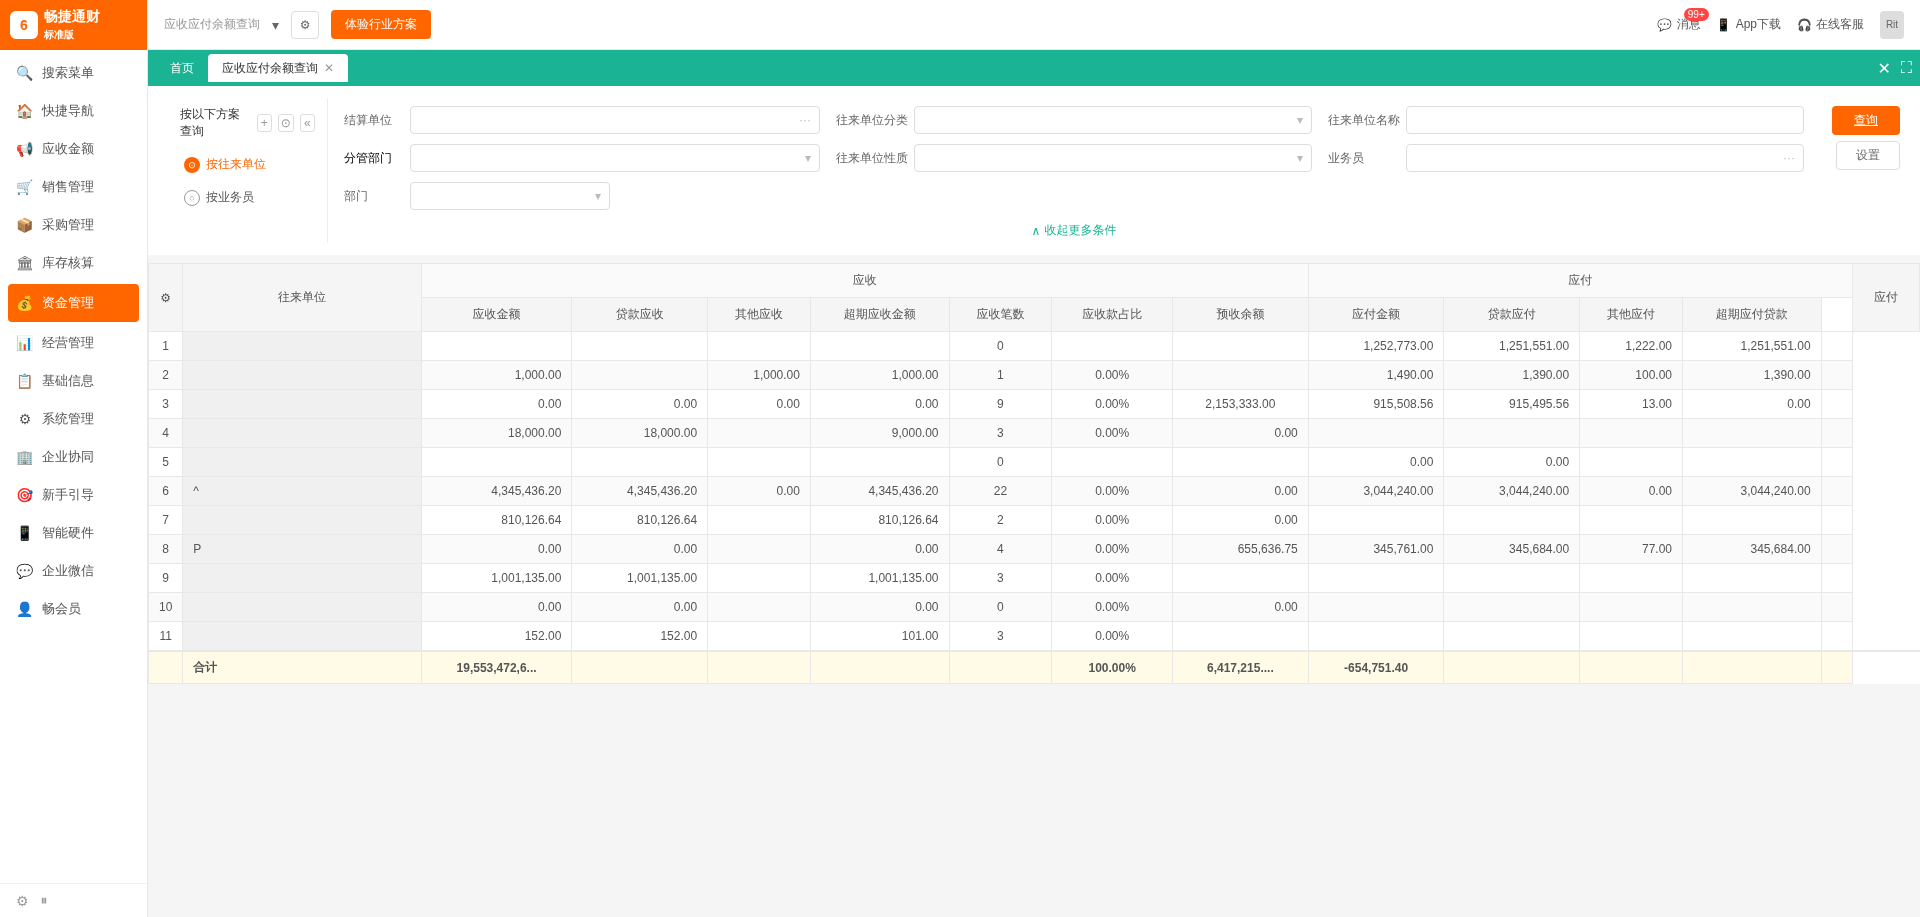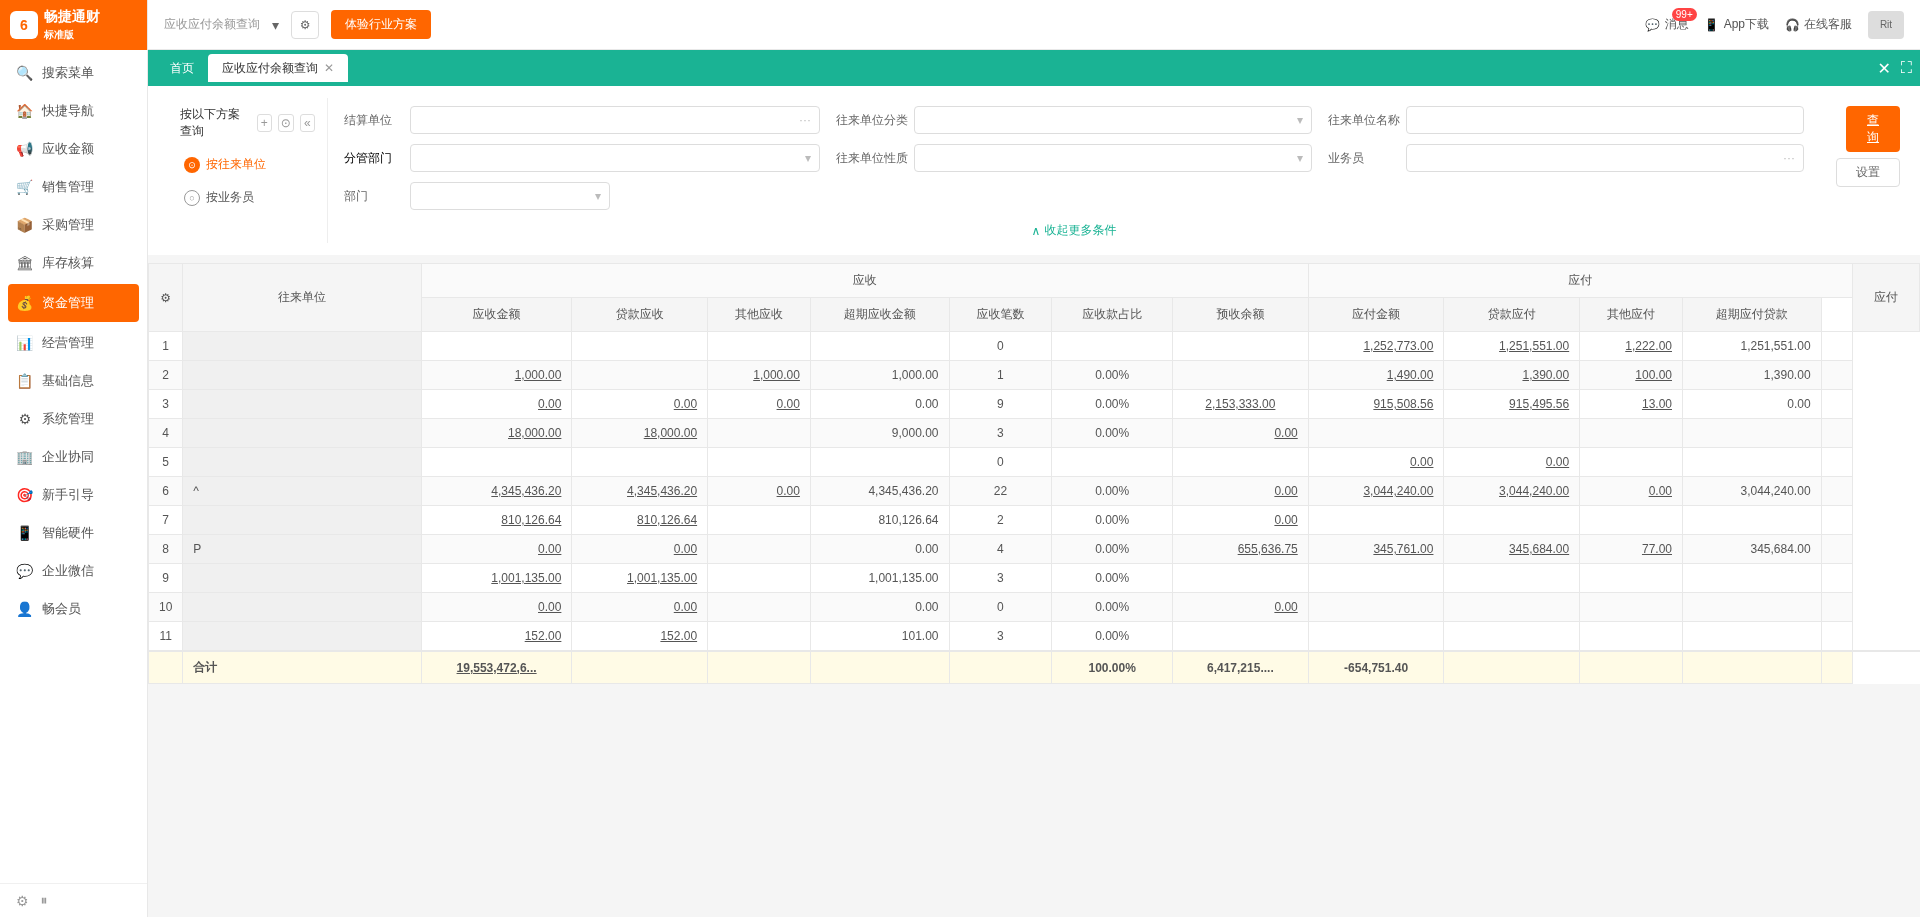--- a/index.html
+++ b/index.html
@@ -31,21 +31,21 @@
       border-bottom: 1px solid #e8e8e8; display: flex; align-items: center; padding: 0 16px; z-index: 99;
     }
     .header-left { display: flex; align-items: center; flex: 1; gap: 12px; }
     .header-breadcrumb { color: #999; font-size: 12px; display: flex; align-items: center; gap: 4px; }
     .header-dropdown { font-size: 14px; color: #666; cursor: pointer; }
     .header-settings { width: 28px; height: 28px; border: 1px solid #ddd; border-radius: 4px; display: flex; align-items: center; justify-content: center; cursor: pointer; color: #666; }
     .promo-btn { background: #ff6600; color: #fff; border: none; border-radius: 4px; padding: 6px 14px; font-size: 12px; cursor: pointer; }
     .header-right { display: flex; align-items: center; gap: 16px; }
     .header-right-item { display: flex; align-items: center; gap: 4px; color: #555; font-size: 12px; cursor: pointer; position: relative; }
     .badge { background: #ff4444; color: #fff; border-radius: 10px; font-size: 10px; padding: 1px 4px; position: absolute; top: -8px; right: -8px; }
-    .user-avatar { width: 36px; height: 28px; background: #ddd; border-radius: 4px; display: flex; align-items: center; justify-content: center; font-size: 10px; color: #666; }
+    .user-avatar { width: 24px; height: 28px; background: #ddd; border-radius: 4px; display: flex; align-items: center; justify-content: center; font-size: 10px; color: #666; }
 
     
     .tab-bar {
       position: fixed; left: 148px; top: 50px; right: 0; height: 36px; background: #1ab394;
       display: flex; align-items: center; padding: 0 8px; z-index: 98;
     }
     .tab-item {
       height: 28px; padding: 0 14px; display: flex; align-items: center; border-radius: 4px 4px 0 0;
       font-size: 12px; cursor: pointer; color: rgba(255,255,255,0.8); gap: 6px;
     }
@@ -75,28 +75,28 @@
     .table-container { background: #fff; margin: 8px 0 0; overflow: auto; }
     .data-table { width: 100%; border-collapse: collapse; font-size: 12px; }
     .data-table th {
       background: #f5f5f5; padding: 8px 10px; text-align: center; font-weight: normal;
       border: 1px solid #e8e8e8; white-space: nowrap; color: #555;
     }
     .data-table td {
       padding: 7px 10px; text-align: center; border: 1px solid #e8e8e8; white-space: nowrap; color: #555;
     }
     .data-table .th-group { background: #fafafa; }
-    .link-text { color: #1890ff; text-decoration: underline; cursor: pointer; }
+    .link-text { color: #1890ff; cursor: pointer; }
     .table-footer { background: #fffbe6; border-top: 2px solid #e8e8e8; }
     .table-footer td { font-weight: bold; }
     .settings-col { width: 32px; text-align: center; cursor: pointer; }
     .negative { color: #ff4444; }
 
     
-    .query-btn { background: #ff6600; color: #fff; border: none; border-radius: 4px; padding: 6px 16px; font-size: 12px; cursor: pointer; display: block; width: 54px; text-align: center; text-decoration: underline; }
+    .query-btn { background: #ff6600; color: #fff; border: none; border-radius: 4px; padding: 6px 16px; font-size: 12px; cursor: pointer; display: block; width: 68px; text-align: center; text-decoration: underline; }
     .set-btn { background: #fff; color: #666; border: 1px solid #ddd; border-radius: 4px; padding: 5px 16px; font-size: 12px; cursor: pointer; display: block; width: 64px; text-align: center; margin-top: 4px; }
   </style>
 </head>
 <body>
 
 <div class="sidebar">
   <div class="sidebar-logo">
     <div class="logo-icon">6</div>
     <div>
       <div>畅捷通财</div>

